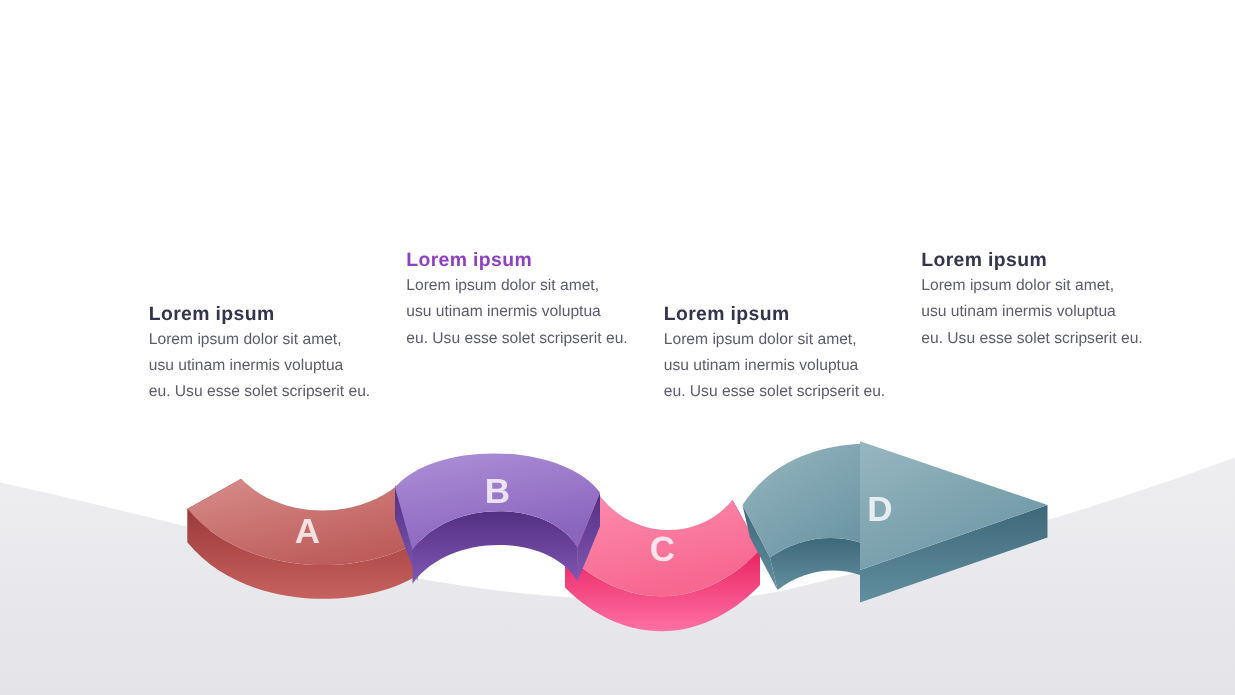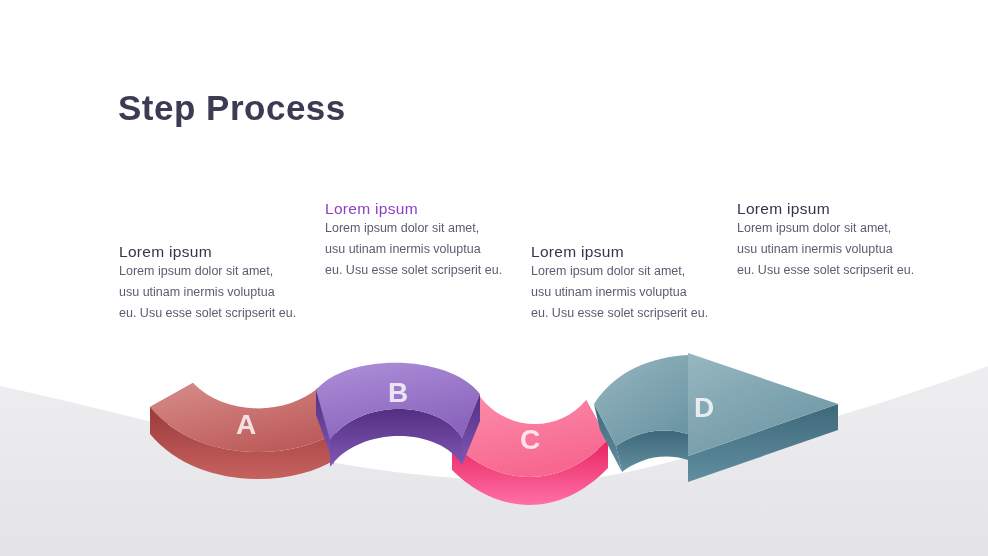--- a/index.html
+++ b/index.html
@@ -15,21 +15,21 @@
     position:absolute;left:118px;top:88px;
     font-size:35px;font-weight:800;letter-spacing:0.5px;
     color:var(--title, #3b3b54);
   }
   .column{position:absolute;width:190px;}
   .col-1{left:119px;top:243px;}
   .col-2{left:325px;top:200px;}
   .col-3{left:531px;top:243px;}
   .col-4{left:737px;top:200px;}
   .col-heading{
-    font-size:15.5px;font-weight:normal;letter-spacing:0.3px;
+    font-size:15.5px;font-weight:bold;letter-spacing:0.3px;
     color:var(--heading, #34344e);
   }
   .col-2 .col-heading{color:var(--accent-purple, #8e3fc4);}
   .col-body{
     margin-top:0;
     font-size:12.5px;line-height:21px;
     color:var(--body, #5c5c70);
   }
   .step-letter{
     font-family:"Liberation Sans", sans-serif;
@@ -113,21 +113,20 @@
       <path d="M688,456 L838,404 L838,430 L688,482 Z" fill="url(#gDSide)"></path>
       <path d="M688,353 L838,404 L688,456 Z" fill="url(#gDTop)"></path>
     </g>
 
     <text class="step-letter" x="246" y="434">A</text>
     <text class="step-letter" x="398" y="402">B</text>
     <text class="step-letter" x="530" y="449">C</text>
     <text class="step-letter" x="704" y="417">D</text>
   </svg>
 
-  <div class="title">Step Process</div>
 
   <div class="column col-1">
     <div class="col-heading">Lorem ipsum</div>
     <div class="col-body">
       <div>Lorem ipsum dolor sit amet,</div>
       <div>usu utinam inermis voluptua</div>
       <div>eu. Usu esse solet scripserit eu.</div>
     </div>
   </div>
 

